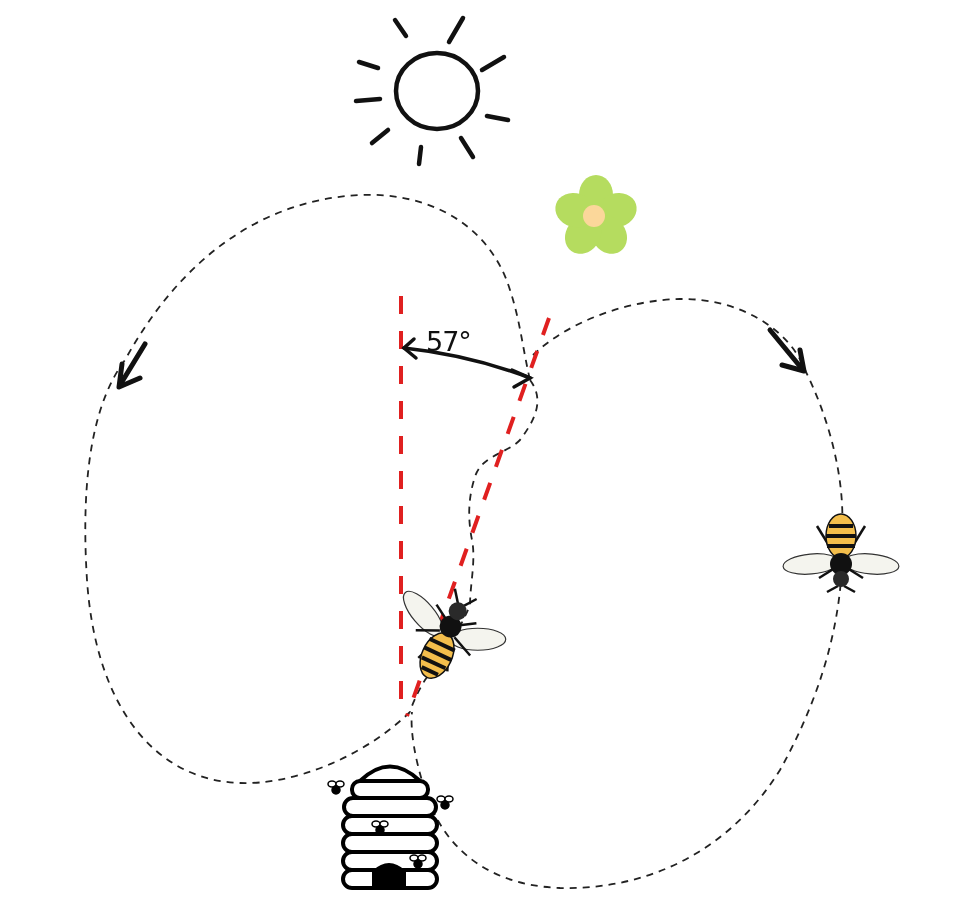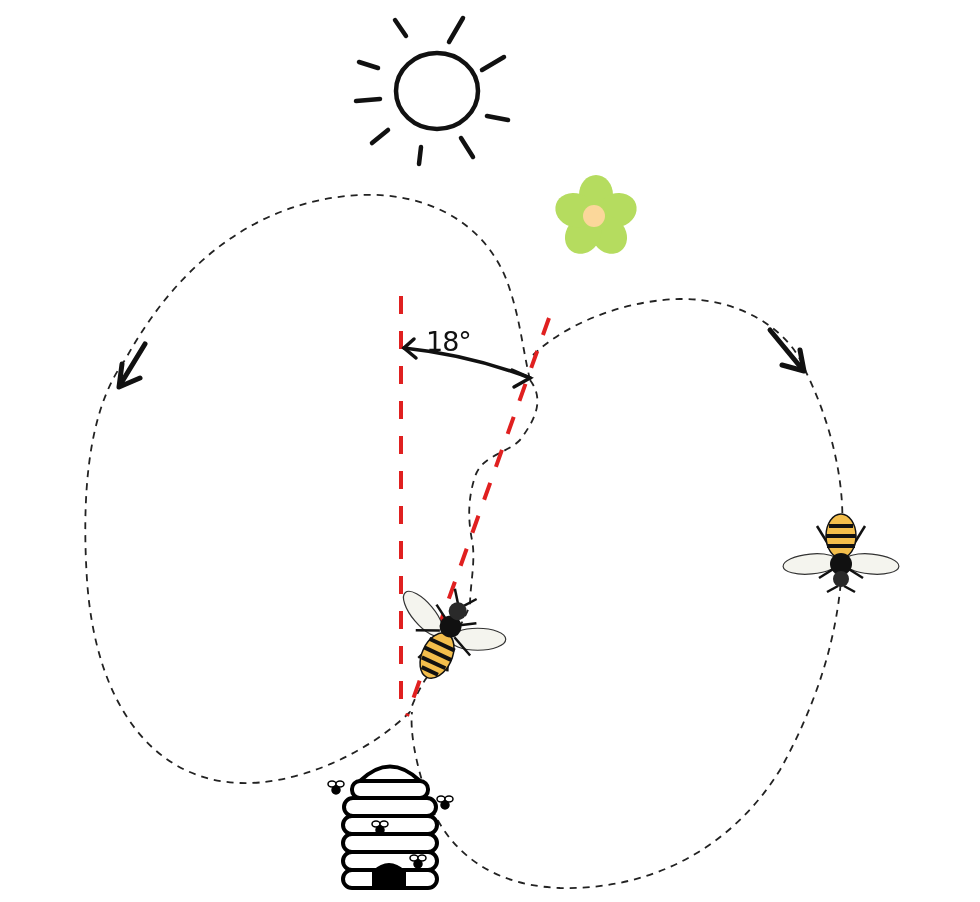--- a/index.html
+++ b/index.html
@@ -135,14 +135,14 @@
           <ellipse cx="0" cy="2" rx="4" ry="4" fill="#000"></ellipse>
         </g>
     <g transform="translate(418,862)">
           <ellipse cx="-4" cy="-4" rx="4" ry="3"></ellipse>
           <ellipse cx="4" cy="-4" rx="4" ry="3"></ellipse>
           <ellipse cx="0" cy="2" rx="4" ry="4" fill="#000"></ellipse>
         </g>
   </g>
 </svg>
 
-<div class="angle-label">18°</div>
+<div class="angle-label">57°</div>
 </div>
 
 </body></html>

